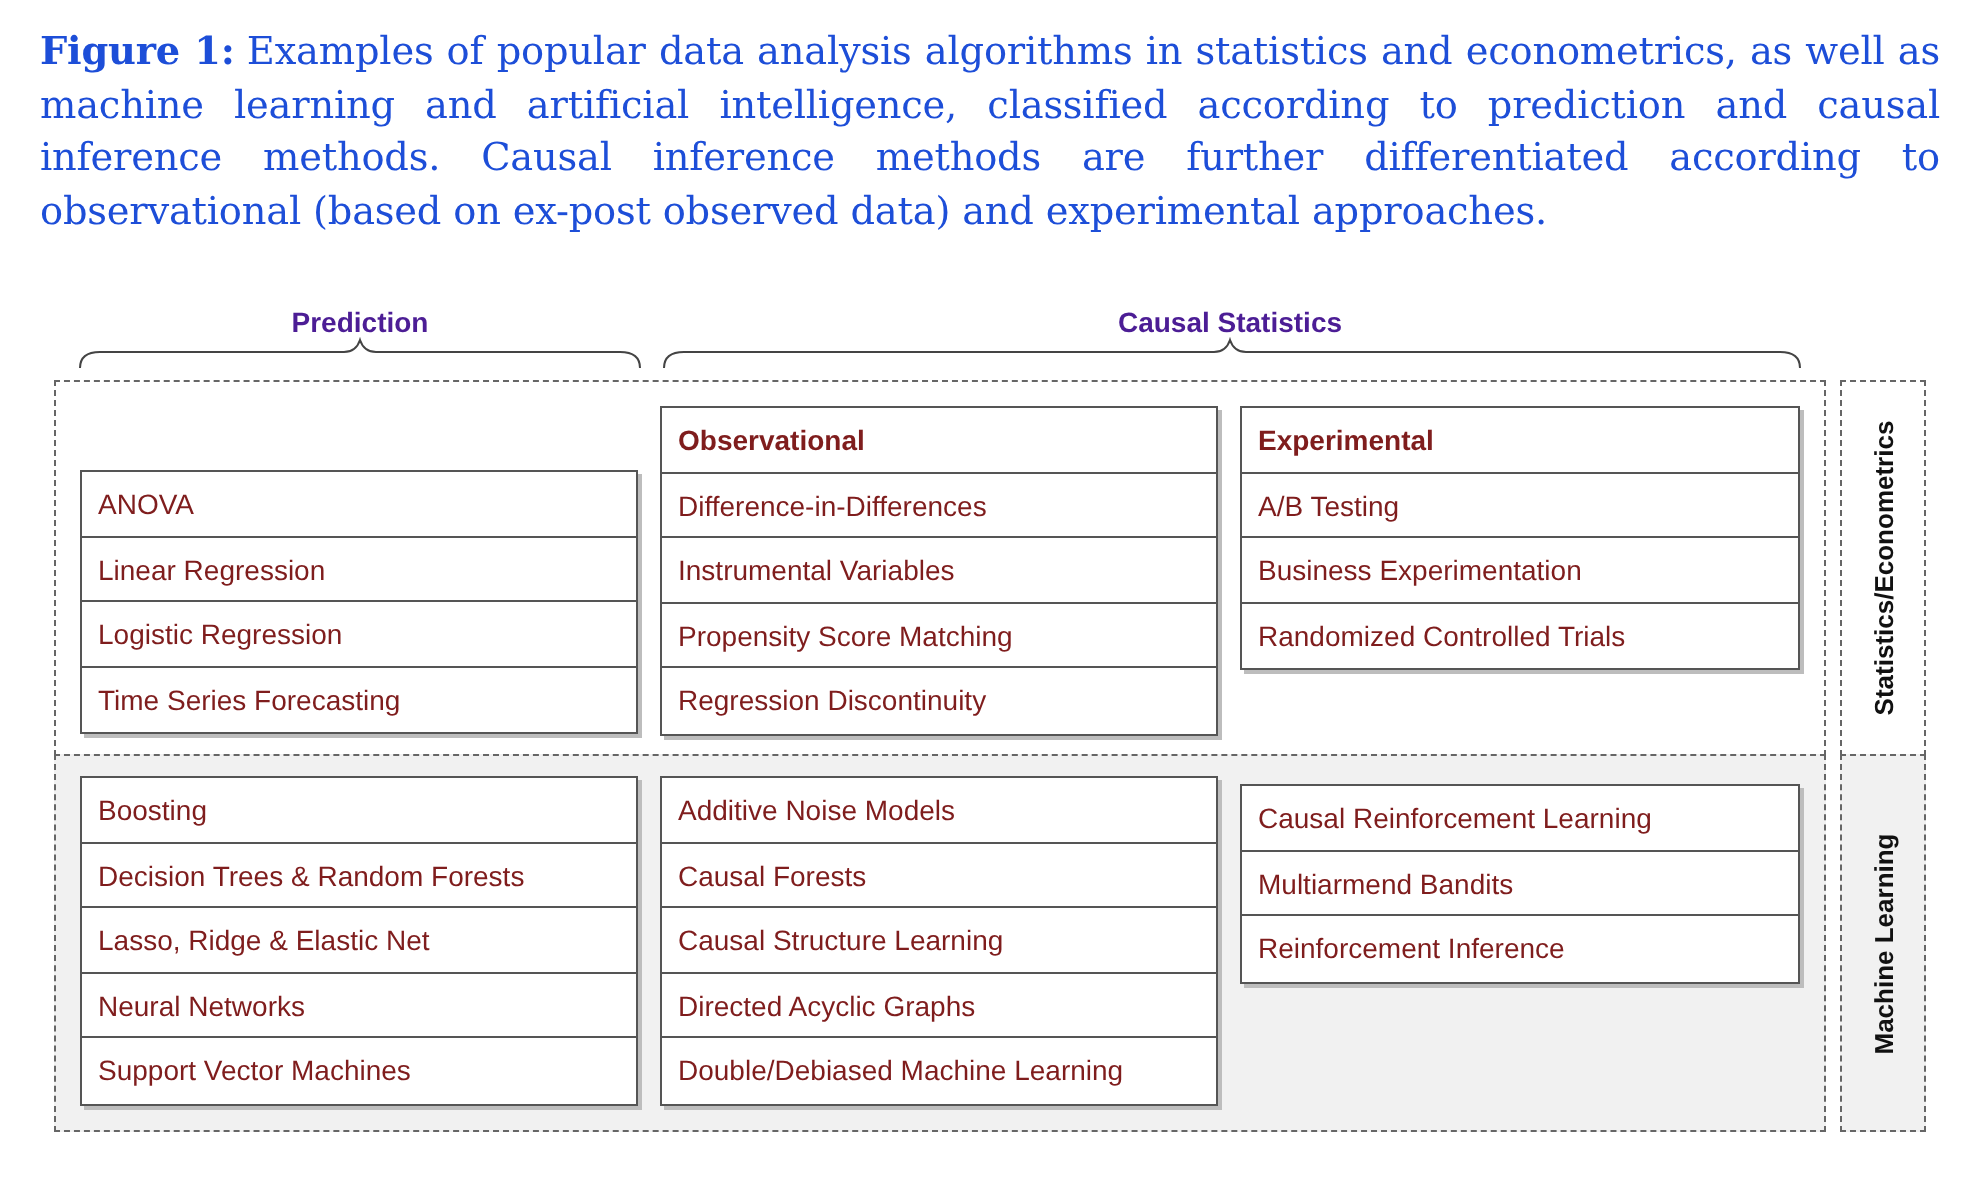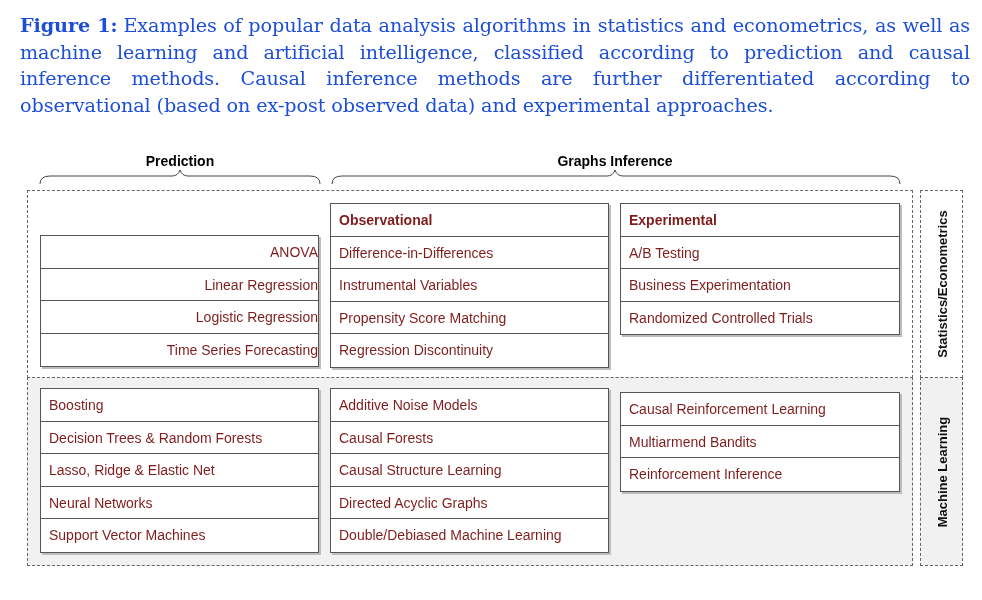--- a/index.html
+++ b/index.html
@@ -6,21 +6,21 @@
   body { width:982px; height:600px; position:relative; overflow:hidden; }
   .caption {
     position:absolute; left:20px; top:13px; width:950px;
     font-family:"DejaVu Serif", "Liberation Serif", serif;
     font-size:19.2px; line-height:26.5px; color:#1d4ed8;
     text-align:justify; letter-spacing:-0.1px;
   }
   .caption .lbl { font-weight:bold; margin-right:6px; }
   .brace-label {
     position:absolute; top:153px; font-family:"Liberation Sans", sans-serif;
-    font-weight:bold; font-size:14px; color:#000000; transform:translateX(-50%);
+    font-weight:bold; font-size:14px; color:#4c1d95; transform:translateX(-50%);
     white-space:nowrap;
   }
   svg.braces { position:absolute; left:0; top:0; }
   .region {
     position:absolute; border:1px dashed #666; box-sizing:border-box;
   }
   .region.ml { background:#f1f1f1; }
   .side {
     position:absolute; border:1px dashed #666; box-sizing:border-box;
   }
@@ -48,33 +48,33 @@
 
 <div class="caption">
   <span class="lbl">Figure 1:</span><span>Examples of popular data analysis algorithms in statistics and econometrics, as well as machine learning and artificial intelligence, classified according to prediction and causal inference methods. Causal inference methods are further differentiated according to observational (based on ex-post observed data) and experimental approaches.</span>
 </div>
 
 <svg class="braces" width="982" height="200">
   <path d="M40,184 Q40,176 50,176 L172,176 Q178,176 180,170 Q182,176 188,176 L310,176 Q320,176 320,184" fill="none" stroke="#444" stroke-width="1"></path>
   <path d="M332,184 Q332,176 342,176 L607,176 Q613,176 615,170 Q617,176 623,176 L890,176 Q900,176 900,184" fill="none" stroke="#444" stroke-width="1"></path>
 </svg>
 <div class="brace-label" style="left:180px;">Prediction</div>
-<div class="brace-label" style="left:615px;">Graphs Inference</div>
+<div class="brace-label" style="left:615px;">Causal Statistics</div>
 
 <div class="region" style="left:27px; top:190px; width:886px; height:188px;"></div>
 <div class="region ml" style="left:27px; top:377px; width:886px; height:189px;"></div>
 
 <div class="side" style="left:920px; top:190px; width:43px; height:188px;">
   <div class="side-label">Statistics/Econometrics</div>
 </div>
 <div class="side ml" style="left:920px; top:377px; width:43px; height:189px;">
   <div class="side-label">Machine Learning</div>
 </div>
 
-<div class="box" style="left:40px; top:235px; width:279px;text-align:right;">
+<div class="box" style="left:40px; top:235px; width:279px;">
   <div class="cell">ANOVA</div>
   <div class="cell">Linear Regression</div>
   <div class="cell">Logistic Regression</div>
   <div class="cell">Time Series Forecasting</div>
 </div>
 
 <div class="box" style="left:330px; top:203px; width:279px;">
   <div class="cell head">Observational</div>
   <div class="cell">Difference-in-Differences</div>
   <div class="cell">Instrumental Variables</div>

